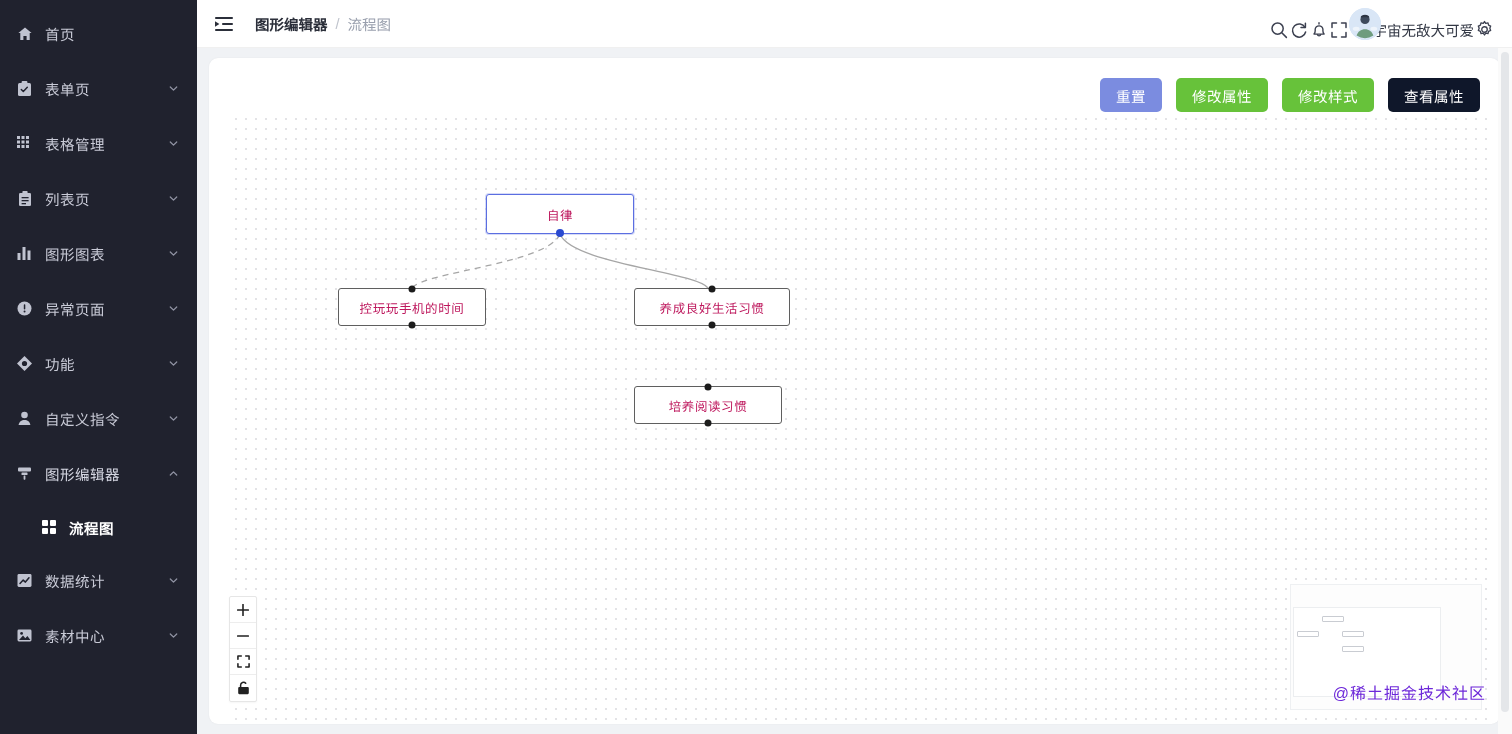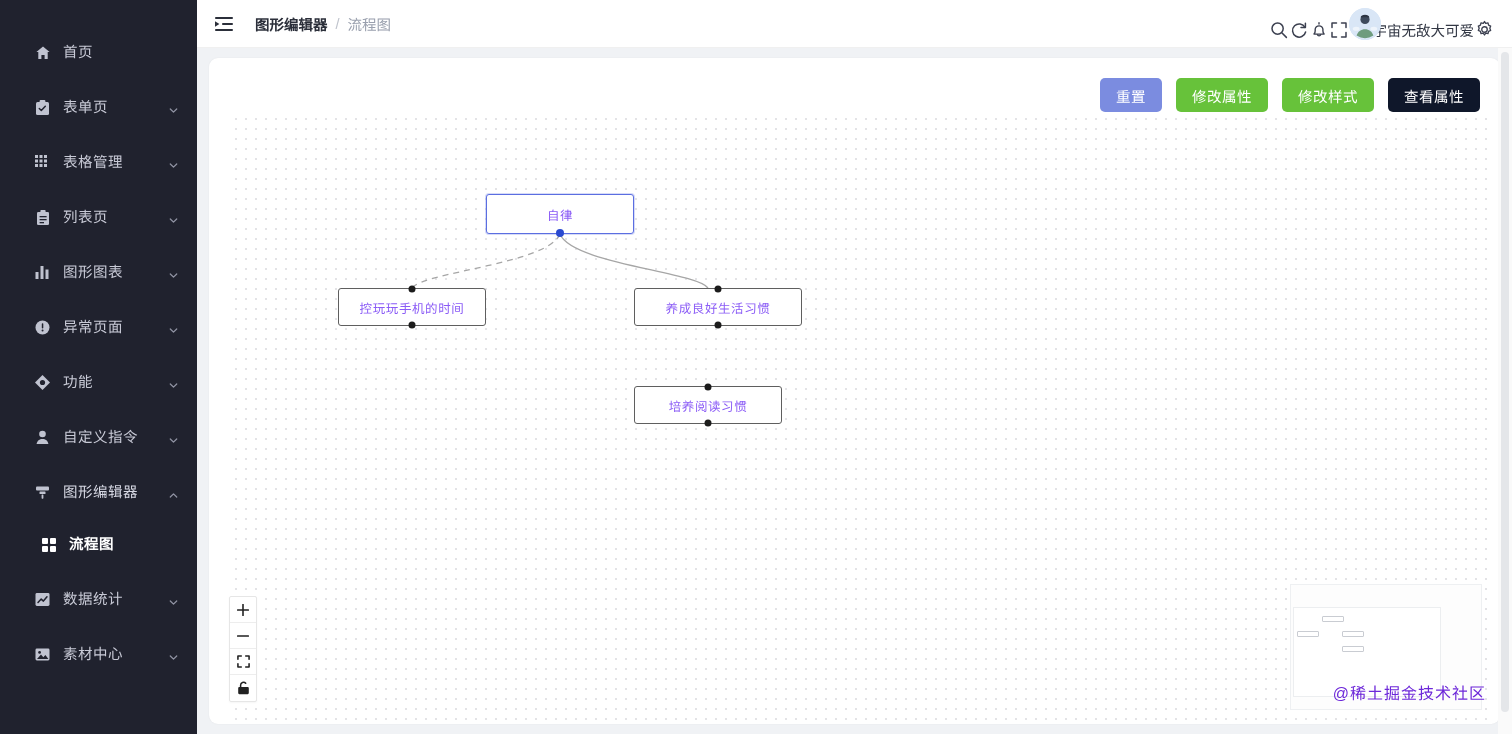--- a/index.html
+++ b/index.html
@@ -20,22 +20,22 @@
     height: 734px;
     background: #20222e;
     color: #c3c6d4;
     overflow: hidden;
     position: relative;
     padding-top: 6px;
   }
   .menu-item {
     height: 55px;
     display: flex;
-    align-items: flex-end;
-    padding: 0 18px 0 34px;
+    align-items: center;
+    padding: 0 18px 0 16px;
     cursor: pointer;
     position: relative;
     color: #c8cad6;
     font-size: 14.5px;
     user-select: none;
   }
   .menu-item .mi-icon {
     width: 17px; height: 17px;
     margin-right: 12px;
     display: inline-flex;
@@ -175,21 +175,21 @@
   }
   .node {
     position: absolute;
     background: #ffffff;
     border: 1px solid #5f5f5f;
     border-radius: 3px;
     display: flex;
     align-items: center;
     justify-content: center;
     font-size: 12.5px;
-    color: #8b5cf6;
+    color: #be185d;
     letter-spacing: .6px;
     cursor: move;
     user-select: none;
   }
   .node.selected {
     border: 1px solid #5b6ee1;
     box-shadow: 0 0 0 1px rgba(91,110,225,.25);
   }
   .port {
     position: absolute;
@@ -561,21 +561,21 @@
             <span>自律</span>
             <span class="port bottom blue"></span>
           </div>
 
           <div class="node" id="node-n2" style="left: 107px; top: 174px; width: 148px; height: 38px; border-color: rgb(95, 95, 95);">
             <span>控玩玩手机的时间</span>
             <span class="port top"></span>
             <span class="port bottom"></span>
           </div>
 
-          <div class="node" id="node-n3" style="left: 403px; top: 174px; width: 168px; height: 38px; border-color: rgb(95, 95, 95);">
+          <div class="node" id="node-n3" style="left: 403px; top: 174px; width: 156px; height: 38px; border-color: rgb(95, 95, 95);">
             <span>养成良好生活习惯</span>
             <span class="port top"></span>
             <span class="port bottom"></span>
           </div>
 
           <div class="node" id="node-n4" style="left: 403px; top: 272px; width: 148px; height: 38px; border-color: rgb(95, 95, 95);">
             <span>培养阅读习惯</span>
             <span class="port top"></span>
             <span class="port bottom"></span>
           </div>

